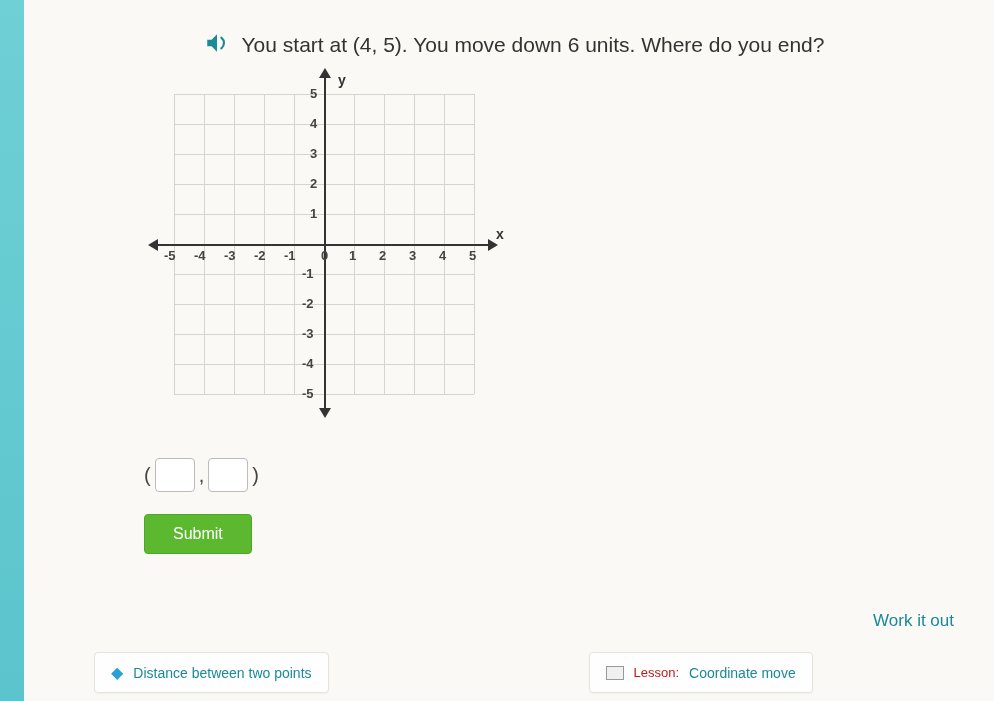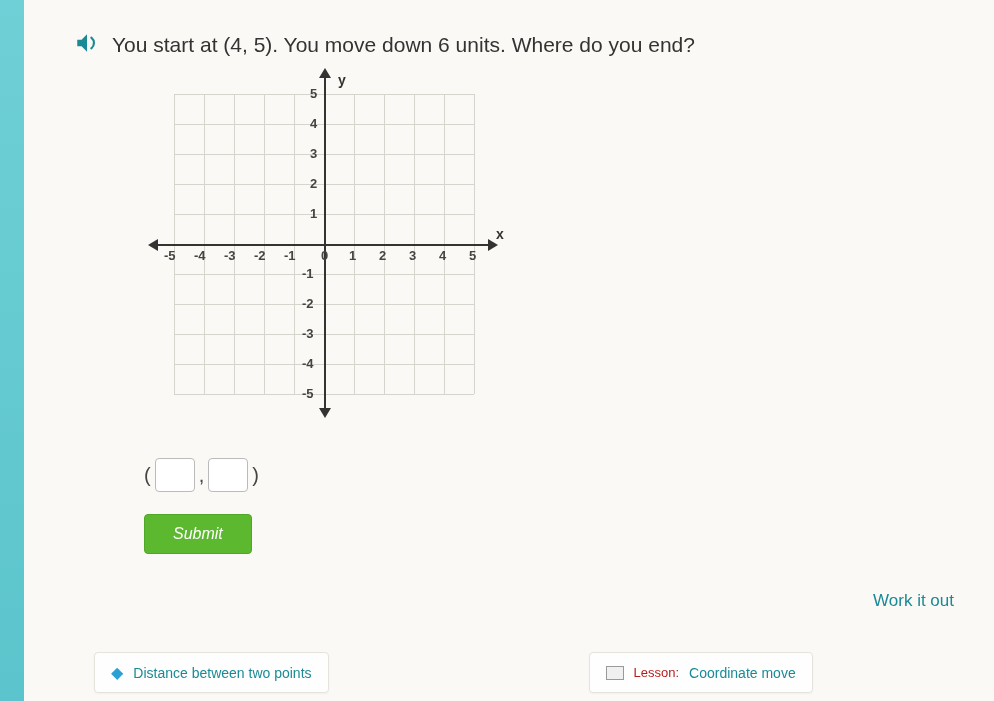--- a/index.html
+++ b/index.html
@@ -21,20 +21,21 @@
     position: absolute;
     left: 24px; right: 0; top: 0; bottom: 0;
     background: #faf9f5;
     padding: 30px 40px 0 50px;
   }
   .question-row {
     display: flex;
     align-items: center;
     gap: 12px;
     margin-bottom: 24px;
+    justify-content: center;
   }
   .speaker-icon svg { width: 26px; height: 26px; }
   .question-text {
     font-size: 21px;
     color: #333;
     font-weight: 500;
   }
   .chart-wrap {
     margin-left: 70px;
     margin-top: 10px;
@@ -98,26 +99,25 @@
     margin-left: 70px;
     margin-top: 22px;
     display: inline-block;
     padding: 10px 28px;
     background: #5cb82f;
     color: #fff;
     font-size: 16px;
     border-radius: 4px;
     border: 1px solid #4ea726;
     cursor: pointer;
-    font-style: italic;
   }
   .help-area {
     position: absolute;
     right: 40px;
-    bottom: 86px;
+    bottom: 66px;
     text-align: right;
   }
   .work-it-out {
     color: #1a8a96;
     font-size: 17px;
     margin-bottom: 4px;
   }
   .not-ready {
     color: #555;
     font-size: 16px;

